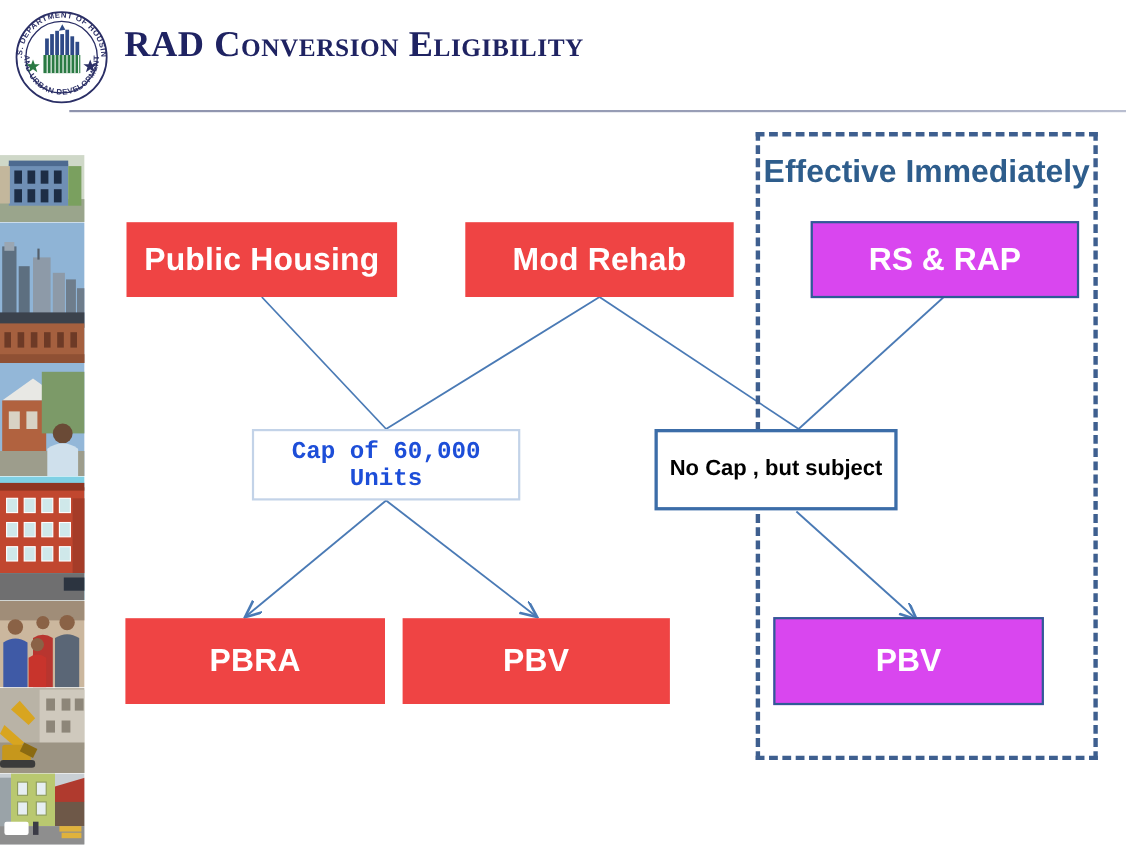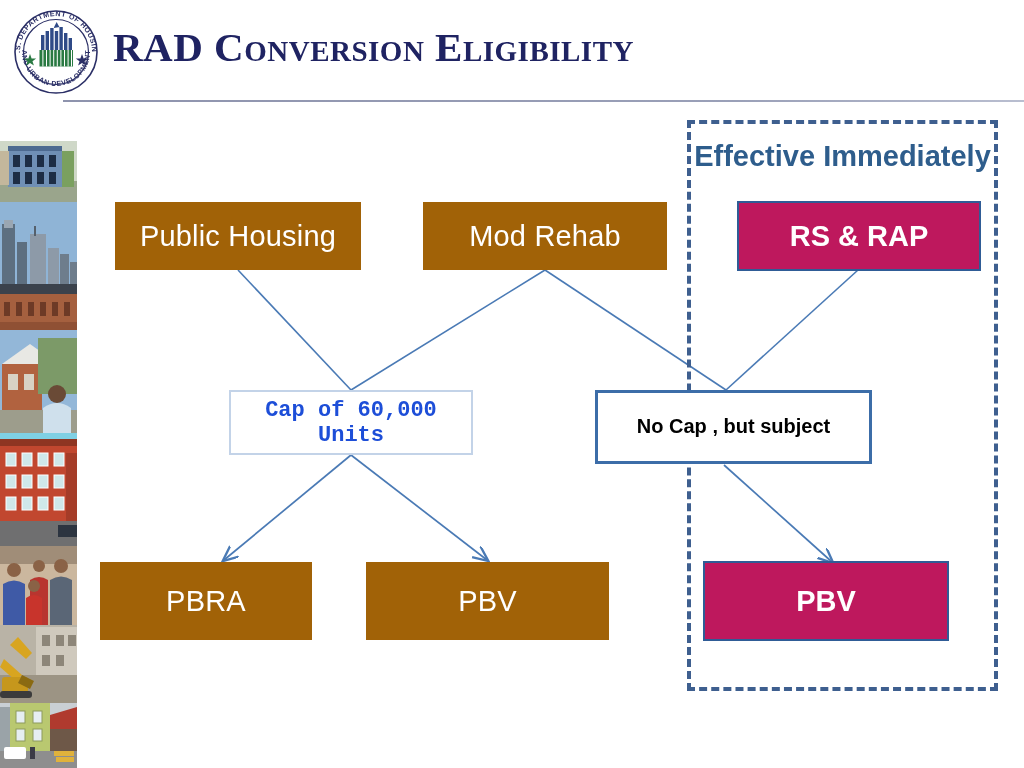--- a/index.html
+++ b/index.html
@@ -24,21 +24,21 @@
   #hud-seal {
     position: absolute;
     left: 10px; top: 6px;
     width: 92px; height: 92px;
   }
   #page-title {
     position: absolute;
     left: 113px; top: 23px;
     font-family: "Liberation Serif", serif;
     font-weight: bold;
-    font-size: 41px;
+    font-size: 33px;
     color: #1f2362;
     letter-spacing: 0.5px;
     font-variant: small-caps;
     white-space: nowrap;
   }
   #header-rule {
     position: absolute;
     left: 63px; top: 100px;
     width: 961px; height: 2px;
     background: linear-gradient(to right, #8e93ad, #9aa0b8 70%, #b9bed0);
@@ -73,28 +73,28 @@
 
   .node {
     position: absolute;
     display: flex;
     align-items: center;
     justify-content: center;
     text-align: center;
     box-sizing: border-box;
   }
   .node-light {
-    background: #a16207;
+    background: #ef4444;
     color: #ffffff;
-    font-weight: normal;
+    font-weight: bold;
     font-size: 29px;
     letter-spacing: 0.2px;
   }
   .node-dark {
-    background: #be185d;
+    background: #d946ef;
     border: 2px solid #2f5c96;
     color: #ffffff;
     font-weight: bold;
     font-size: 29px;
   }
   .node-outline-light {
     background: transparent;
     border: 2px solid #c3d3e8;
     color: #1d4ed8;
     font-weight: bold;
@@ -366,23 +366,23 @@
   <div id="effective-label">Effective Immediately</div>
 
   <div class="node node-light" style="left:115px; top:202px; width:246px; height:68px;">Public Housing</div>
 
   <div class="node node-light" style="left:423px; top:202px; width:244px; height:68px;text-align:right;">Mod Rehab</div>
 
   <div class="node node-dark" style="left:737px; top:201px; width:244px; height:70px;">RS &amp; RAP</div>
 
   <div class="node node-outline-light" style="left:229px; top:390px; width:244px; height:65px;">Cap of 60,000 Units</div>
 
-  <div class="node node-outline-dark" style="left:595px; top:390px; width:277px; height:74px; flex-direction:column;">
+  <div class="node node-outline-dark" style="left:595px; top:390px; width:221px; height:74px; flex-direction:column;">
     <span>No Cap , but subject</span>
   </div>
 
-  <div class="node node-light" style="left:100px; top:562px; width:212px; height:78px;">PBRA</div>
+  <div class="node node-light" style="left:114px; top:562px; width:236px; height:78px;">PBRA</div>
 
   <div class="node node-light" style="left:366px; top:562px; width:243px; height:78px;">PBV</div>
 
   <div class="node node-dark" style="left:703px; top:561px; width:246px; height:80px;">PBV</div>
 
 </div>
 
 </body></html>

